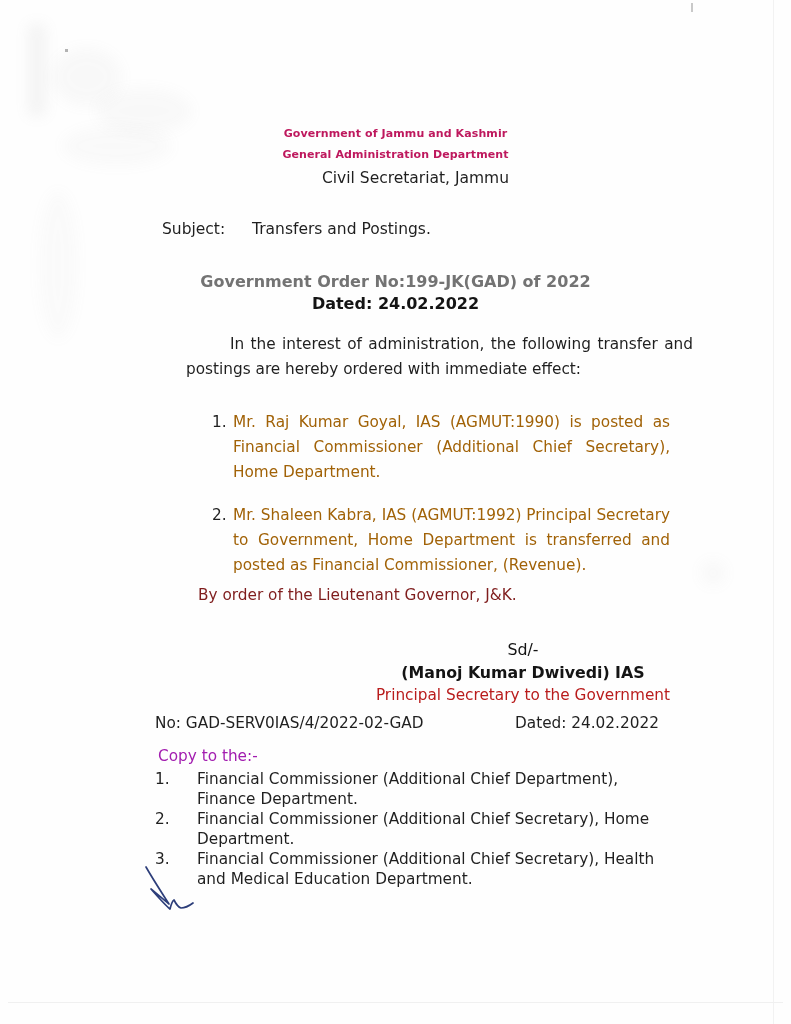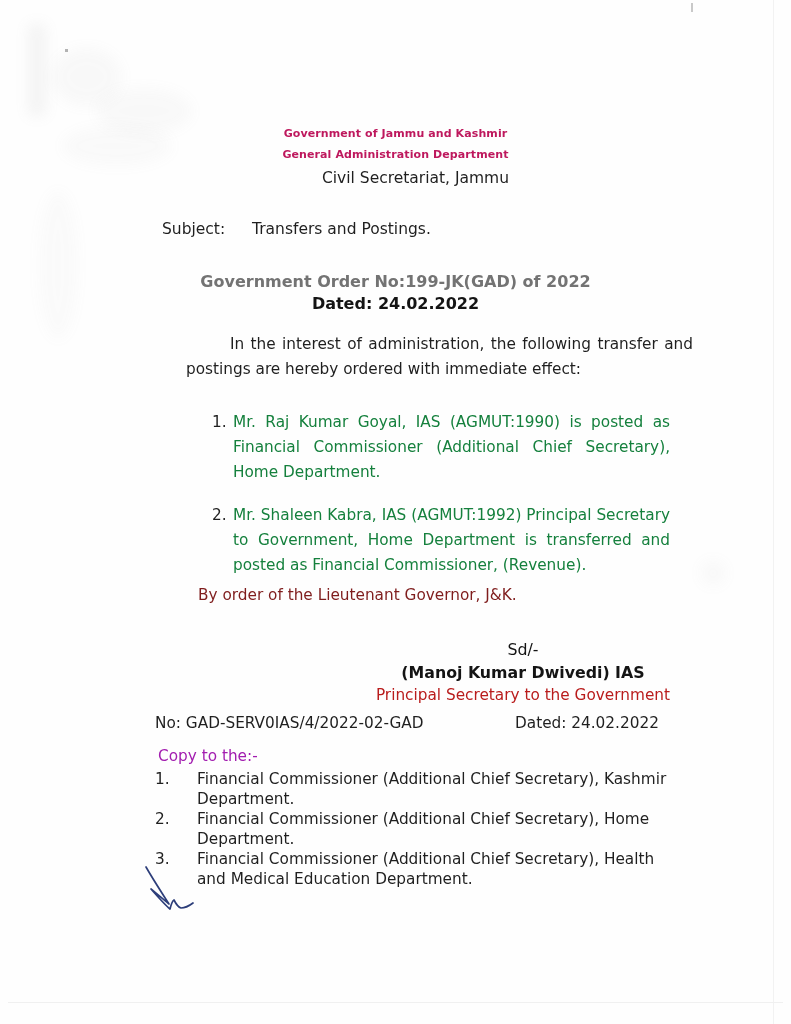--- a/index.html
+++ b/index.html
@@ -92,21 +92,21 @@
   .order-item {
     display:flex; align-items:flex-start;
     margin-bottom:18px;
   }
   .order-item-num {
     width:21px; flex:none;
     font-size:15.3px; line-height:25px; color:#1f1f1f;
   }
   .order-item-text {
     flex:1;
-    font-size:15.3px; line-height:25px; color:#15803d;
+    font-size:15.3px; line-height:25px; color:#a16207;
     text-align:justify;
   }
 
   .by-order {
     position:absolute; left:198px; top:583px;
     font-size:15.3px; line-height:25px; color:#7f1d1d;
   }
 
   .sign-block {
     position:absolute; right:121px; top:638px;
@@ -199,21 +199,21 @@
   <div class="ref-row">
     <span class="ref-no">No:  GAD-SERV0IAS/4/2022-02-GAD</span>
     <span class="ref-date">Dated: 24.02.2022</span>
   </div>
 
   <div class="copy-head">Copy to the:-</div>
 
   <div class="copy-list">
     <div class="copy-item">
       <span class="copy-num">1.</span>
-      <span class="copy-text">Financial Commissioner (Additional Chief Secretary), Kashmir Department.</span>
+      <span class="copy-text">Financial Commissioner (Additional Chief Department), Finance Department.</span>
     </div>
     <div class="copy-item">
       <span class="copy-num">2.</span>
       <span class="copy-text">Financial Commissioner (Additional Chief Secretary), Home Department.</span>
     </div>
     <div class="copy-item">
       <span class="copy-num">3.</span>
       <span class="copy-text">Financial Commissioner (Additional Chief Secretary), Health and Medical Education Department.</span>
     </div>
   </div>

